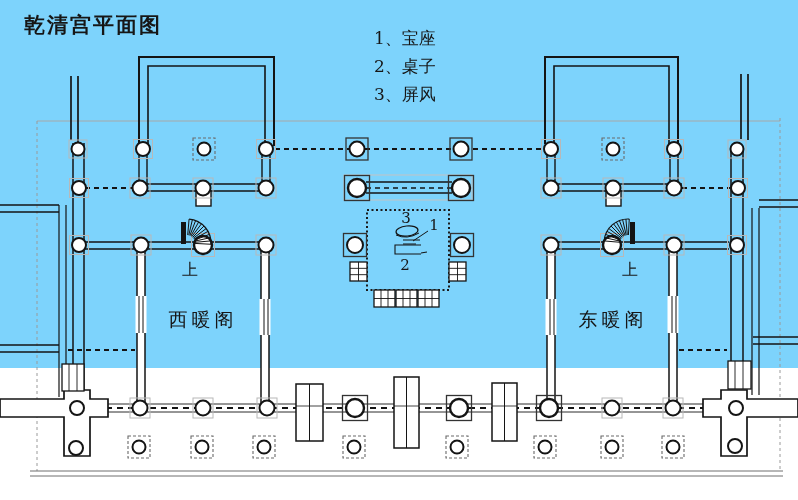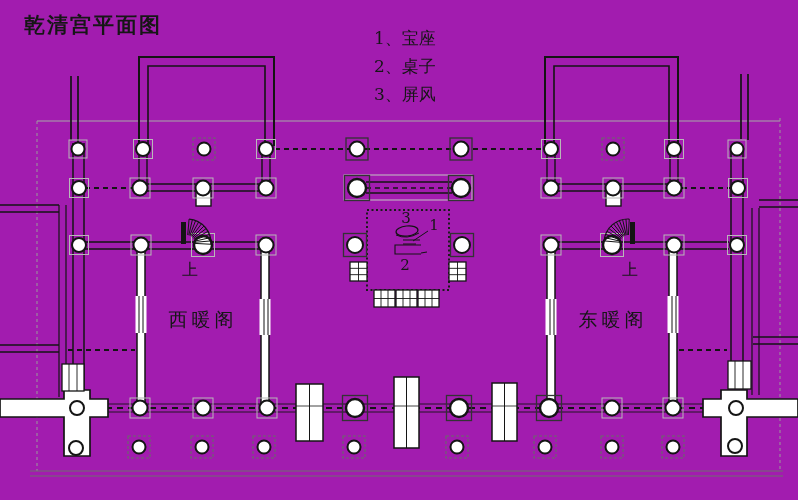--- a/index.html
+++ b/index.html
@@ -1,16 +1,16 @@
 <!DOCTYPE html>
 <html><head>
 <meta charset="utf-8">
 <style>
   html,body{margin:0;padding:0;background:#ffffff;width:798px;height:500px;overflow:hidden}
-  .page{position:relative;width:798px;height:500px;background:#a21caf}
+  .page{position:relative;width:798px;height:368px;background:#7dd3fc}
   svg{display:block}
   .t{font-family:"DejaVu Serif","Liberation Serif",serif;fill:#161616}
   .title{font-size:21px;font-weight:bold;letter-spacing:2px}
   .legend{font-size:17px}
   .room{font-size:19px;letter-spacing:4px}
   .up{font-size:16px}
   .num{font-size:15px}
   .w{stroke:#141414;fill:none}
 </style>
 </head>

